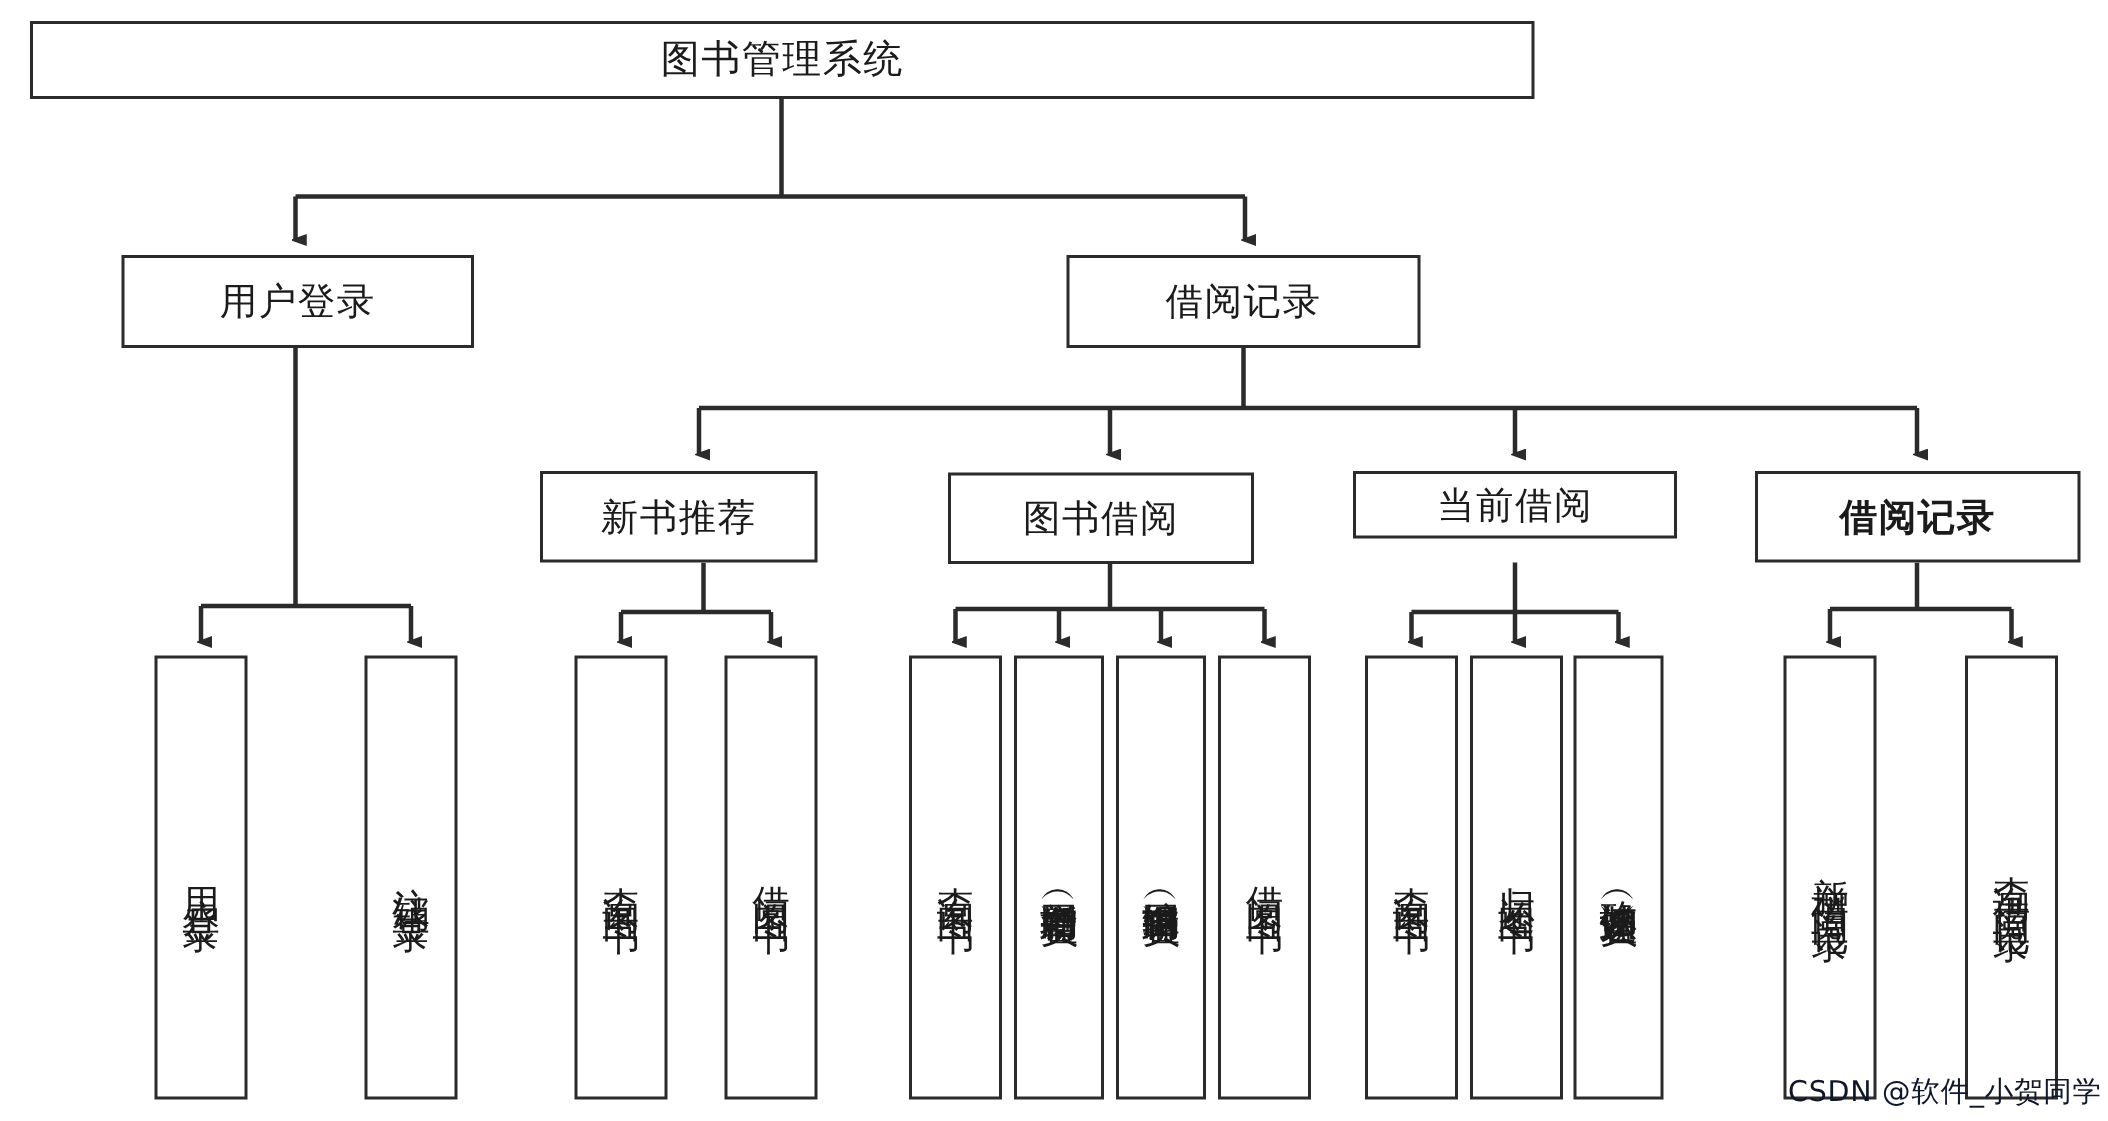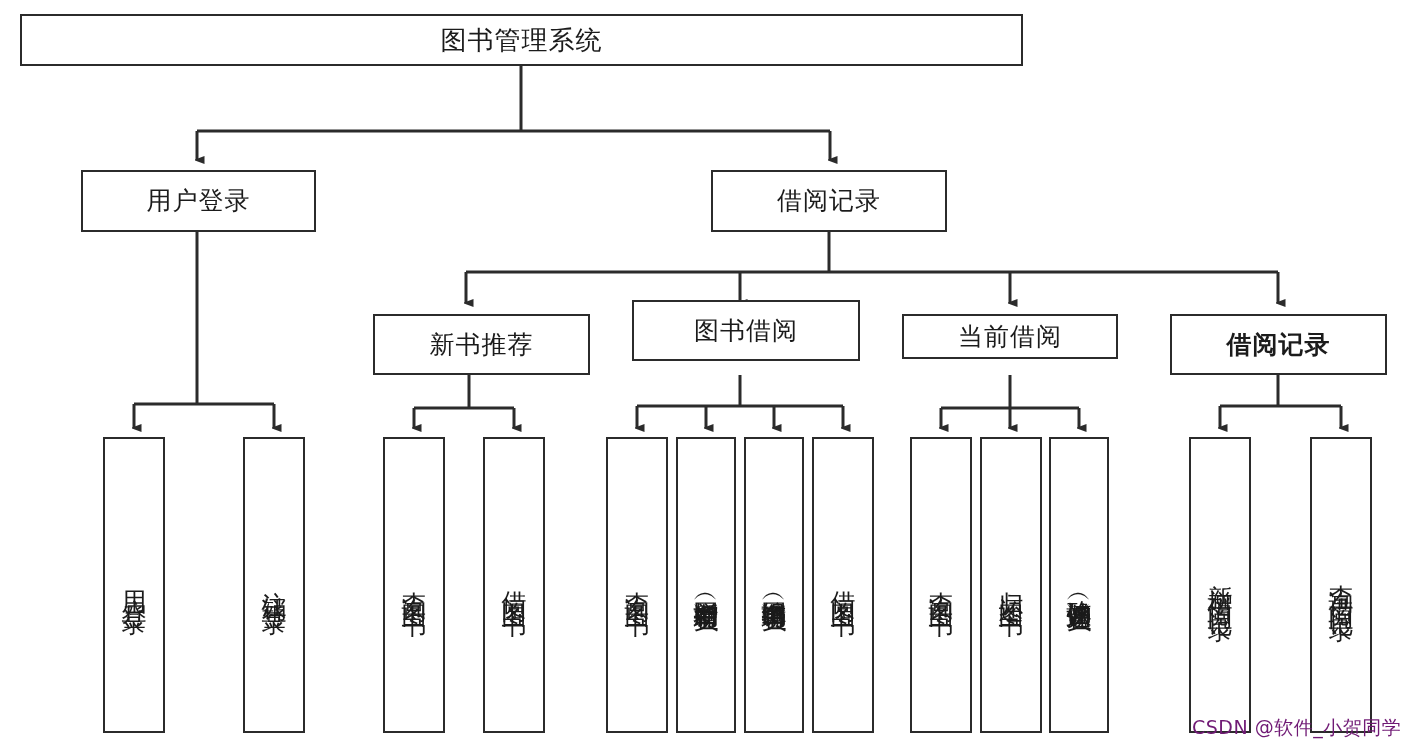--- a/index.html
+++ b/index.html
@@ -54,21 +54,21 @@
     line-height: 1;
     white-space: nowrap;
     overflow: hidden;
   }
   .node.vert.tight {
     letter-spacing: 1px;
   }
   .watermark {
     position: absolute;
     font-size: 19px;
-    color: #701a75;
+    color: #0f172a;
     letter-spacing: 0.5px;
     white-space: nowrap;
     font-family: "DejaVu Sans", "Liberation Sans", sans-serif;
   }
 </style>
 </head>
 <body>
 
 <div id="canvas">
 
@@ -120,22 +120,22 @@
       <path d="M1220,406 L1220,428" marker-end="url(#arrow)"></path>
       <path d="M1341,406 L1341,428" marker-end="url(#arrow)"></path>
     </g>
   </svg>
 
   <div class="node horiz root" style="left:20px; top:14px; width:1003px; height:52px;">图书管理系统</div>
 
   <div class="node horiz" style="left:81px; top:170px; width:235px; height:62px;">用户登录</div>
   <div class="node horiz" style="left:711px; top:170px; width:236px; height:62px;">借阅记录</div>
 
-  <div class="node horiz" style="left:373px; top:314px; width:217px; height:61px;">新书推荐</div>
-  <div class="node horiz" style="left:632px; top:300px; width:228px; height:61px;">图书借阅</div>
+  <div class="node horiz" style="left:360px; top:314px; width:185px; height:61px;">新书推荐</div>
+  <div class="node horiz" style="left:632px; top:315px; width:204px; height:61px;">图书借阅</div>
   <div class="node horiz" style="left:902px; top:314px; width:216px; height:45px;text-align:right;">当前借阅</div>
   <div class="node horiz" style="left:1170px; top:314px; width:217px; height:61px;font-weight:bold;">借阅记录</div>
 
   <div class="node vert" style="left:103px; top:437px; width:62px; height:296px;">用户登录</div>
   <div class="node vert" style="left:243px; top:437px; width:62px; height:296px;">注销登录</div>
 
   <div class="node vert" style="left:383px; top:437px; width:62px; height:296px;">查询图书</div>
   <div class="node vert" style="left:483px; top:437px; width:62px; height:296px;">借阅图书</div>
 
   <div class="node vert" style="left:606px; top:437px; width:62px; height:296px;">查询图书</div>

